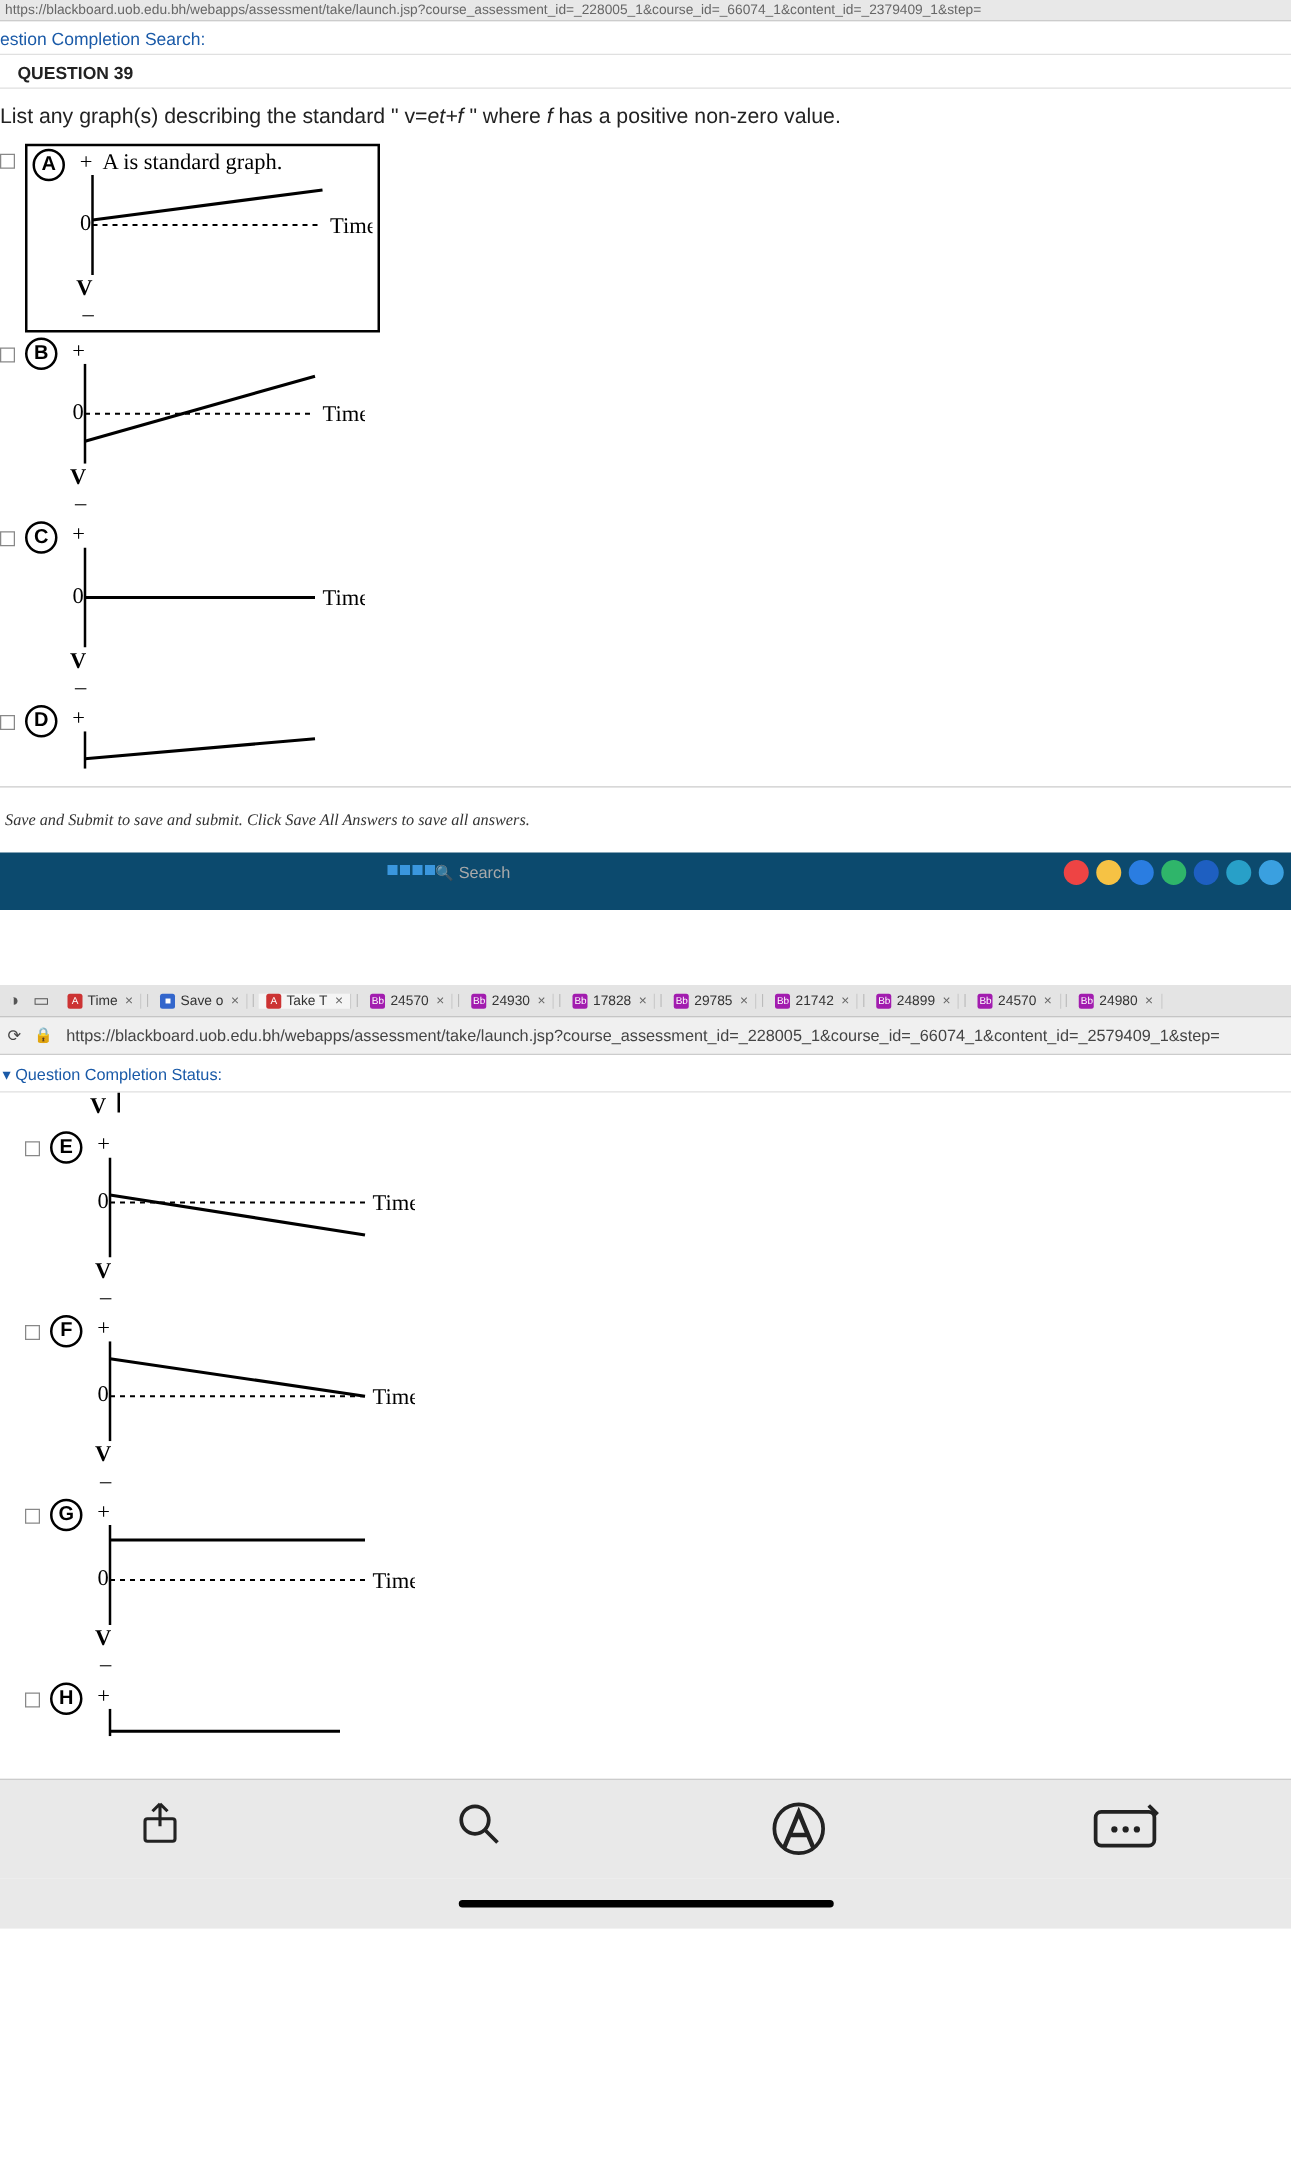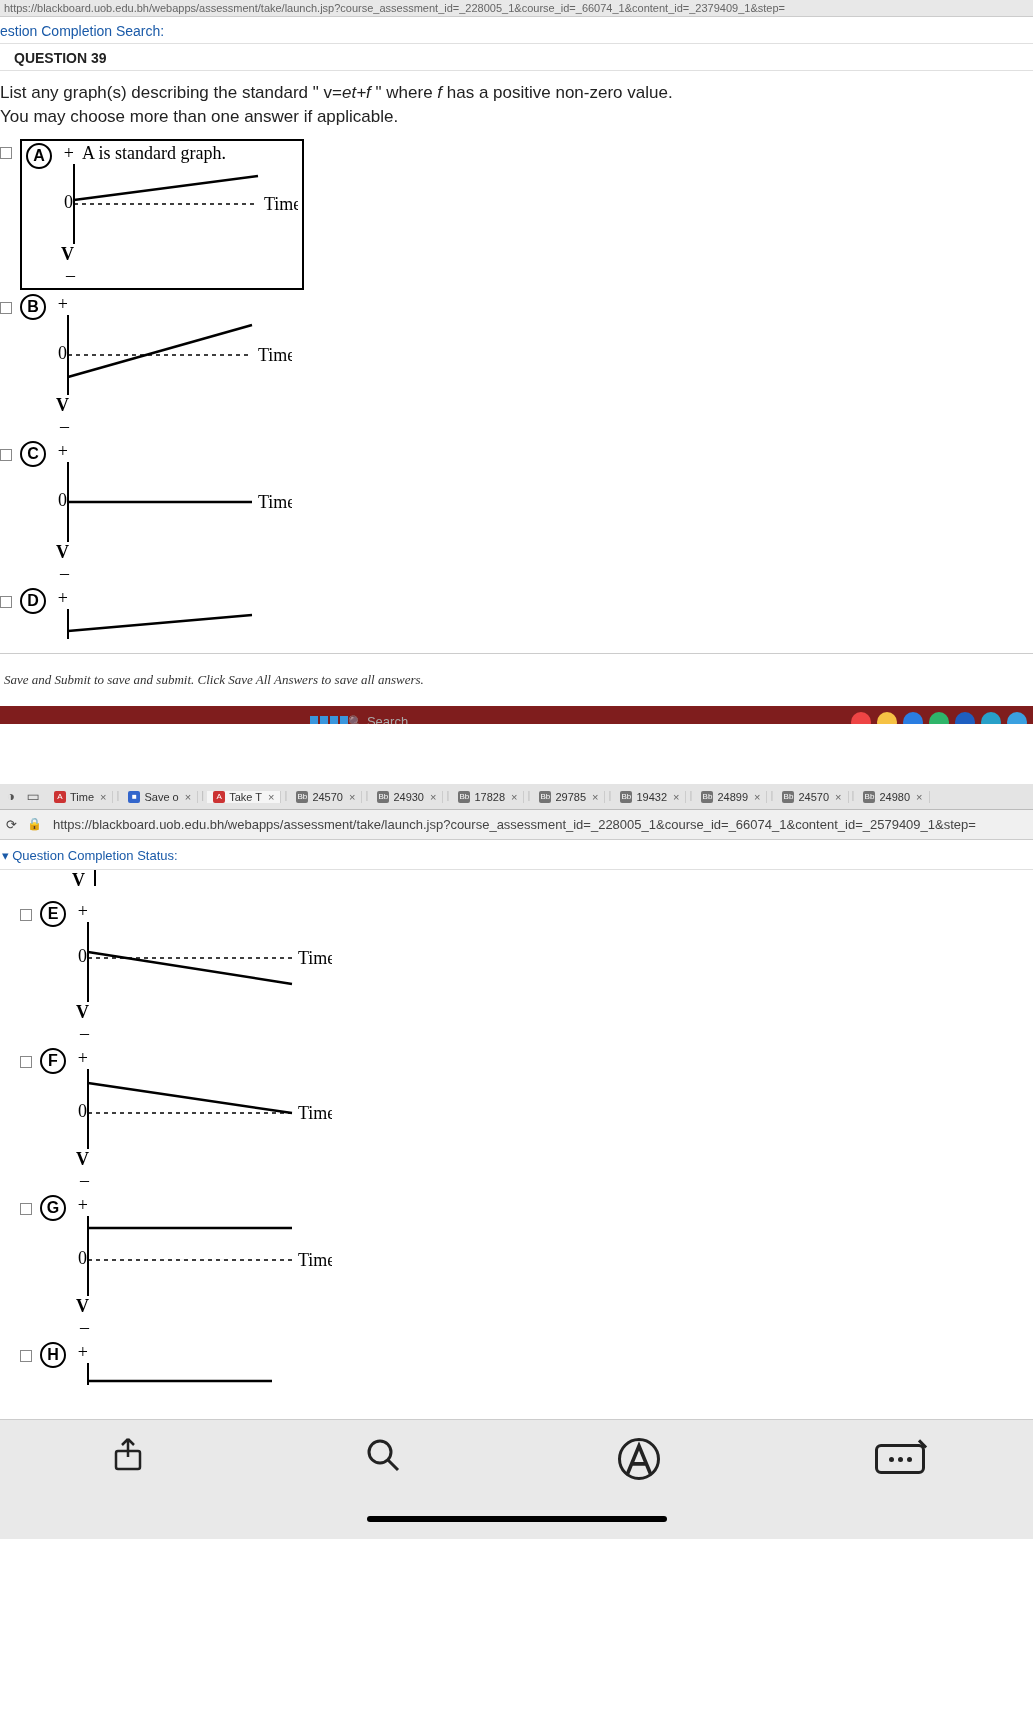--- a/index.html
+++ b/index.html
@@ -67,22 +67,22 @@
   }
   .submit-note {
     font-family: Georgia, "Times New Roman", serif;
     font-size: 13px;
     font-style: italic;
     color: #333;
     padding: 18px 4px;
     border-top: 1px solid #ccc;
   }
   .black-bar {
-    background: #7f1d1d;
-    height: 18px;
+    background: #0c4a6e;
+    height: 46px;
     position: relative;
     overflow: hidden;
   }
   .taskbar-search {
     position: absolute;
     top: 8px; left: 348px;
     color: #aaa;
     font-size: 13px;
   }
   .taskbar-search::before {
@@ -127,21 +127,21 @@
     gap: 4px;
   }
   .tabbar .tab.active { background: #f5f5f5; }
   .fav {
     width: 12px; height: 12px; display: inline-block;
     background: #888; color: #fff; font-size: 8px;
     text-align: center; line-height: 12px; border-radius: 2px;
   }
   .fav.a { background: #c33; }
   .fav.c { background: #36c; }
-  .fav.bb { background: #737373; color: #fff; }
+  .fav.bb { background: #a21caf; color: #fff; }
   .close-x { color: #666; font-size: 11px; margin-left: 2px; }
   .addrbar {
     background: #f0f0f0;
     height: 30px;
     display: flex;
     align-items: center;
     font-size: 13px;
     color: #444;
     border-bottom: 1px solid #ccc;
     padding: 0 6px;
@@ -209,21 +209,20 @@
   <span>https://blackboard.uob.edu.bh/webapps/assessment/take/launch.jsp?course_assessment_id=_228005_1&amp;course_id=_66074_1&amp;content_id=_2379409_1&amp;step=</span>
 </div>
 
 <div class="status-line">estion Completion Search:</div>
 <hr class="hr">
 <div class="q-title">QUESTION 39</div>
 <hr class="hr">
 
 <div class="prompt">
   <span>List any graph(s) describing the standard " v=</span><span class="ital">et+f</span><span> " where </span><span class="ital">f</span><span> has a positive non-zero value.</span><br>
-  <span>You may choose more than one answer if applicable.</span>
 </div>
 
 <div class="options-col">
 
   <div class="opt-row">
     <span class="opt-cb"></span>
     <div class="opt-body opt-box-selected">
       <div style="display:flex;align-items:flex-start;">
         <span class="circ">A</span>
         <div class="graph-wrap">
@@ -362,21 +361,21 @@
       </span><span style="color: rgb(187, 187, 187);"> | </span><span class="tab">
         <span class="fav bb">Bb</span>
         <span>17828</span>
         <span class="close-x">×</span>
       </span><span style="color: rgb(187, 187, 187);"> | </span><span class="tab">
         <span class="fav bb">Bb</span>
         <span>29785</span>
         <span class="close-x">×</span>
       </span><span style="color: rgb(187, 187, 187);"> | </span><span class="tab">
         <span class="fav bb">Bb</span>
-        <span>19432</span>
+        <span>21742</span>
         <span class="close-x">×</span>
       </span><span style="color: rgb(187, 187, 187);"> | </span><span class="tab">
         <span class="fav bb">Bb</span>
         <span>24899</span>
         <span class="close-x">×</span>
       </span><span style="color: rgb(187, 187, 187);"> | </span><span class="tab">
         <span class="fav bb">Bb</span>
         <span>24570</span>
         <span class="close-x">×</span>
       </span><span style="color: rgb(187, 187, 187);"> | </span><span class="tab">

